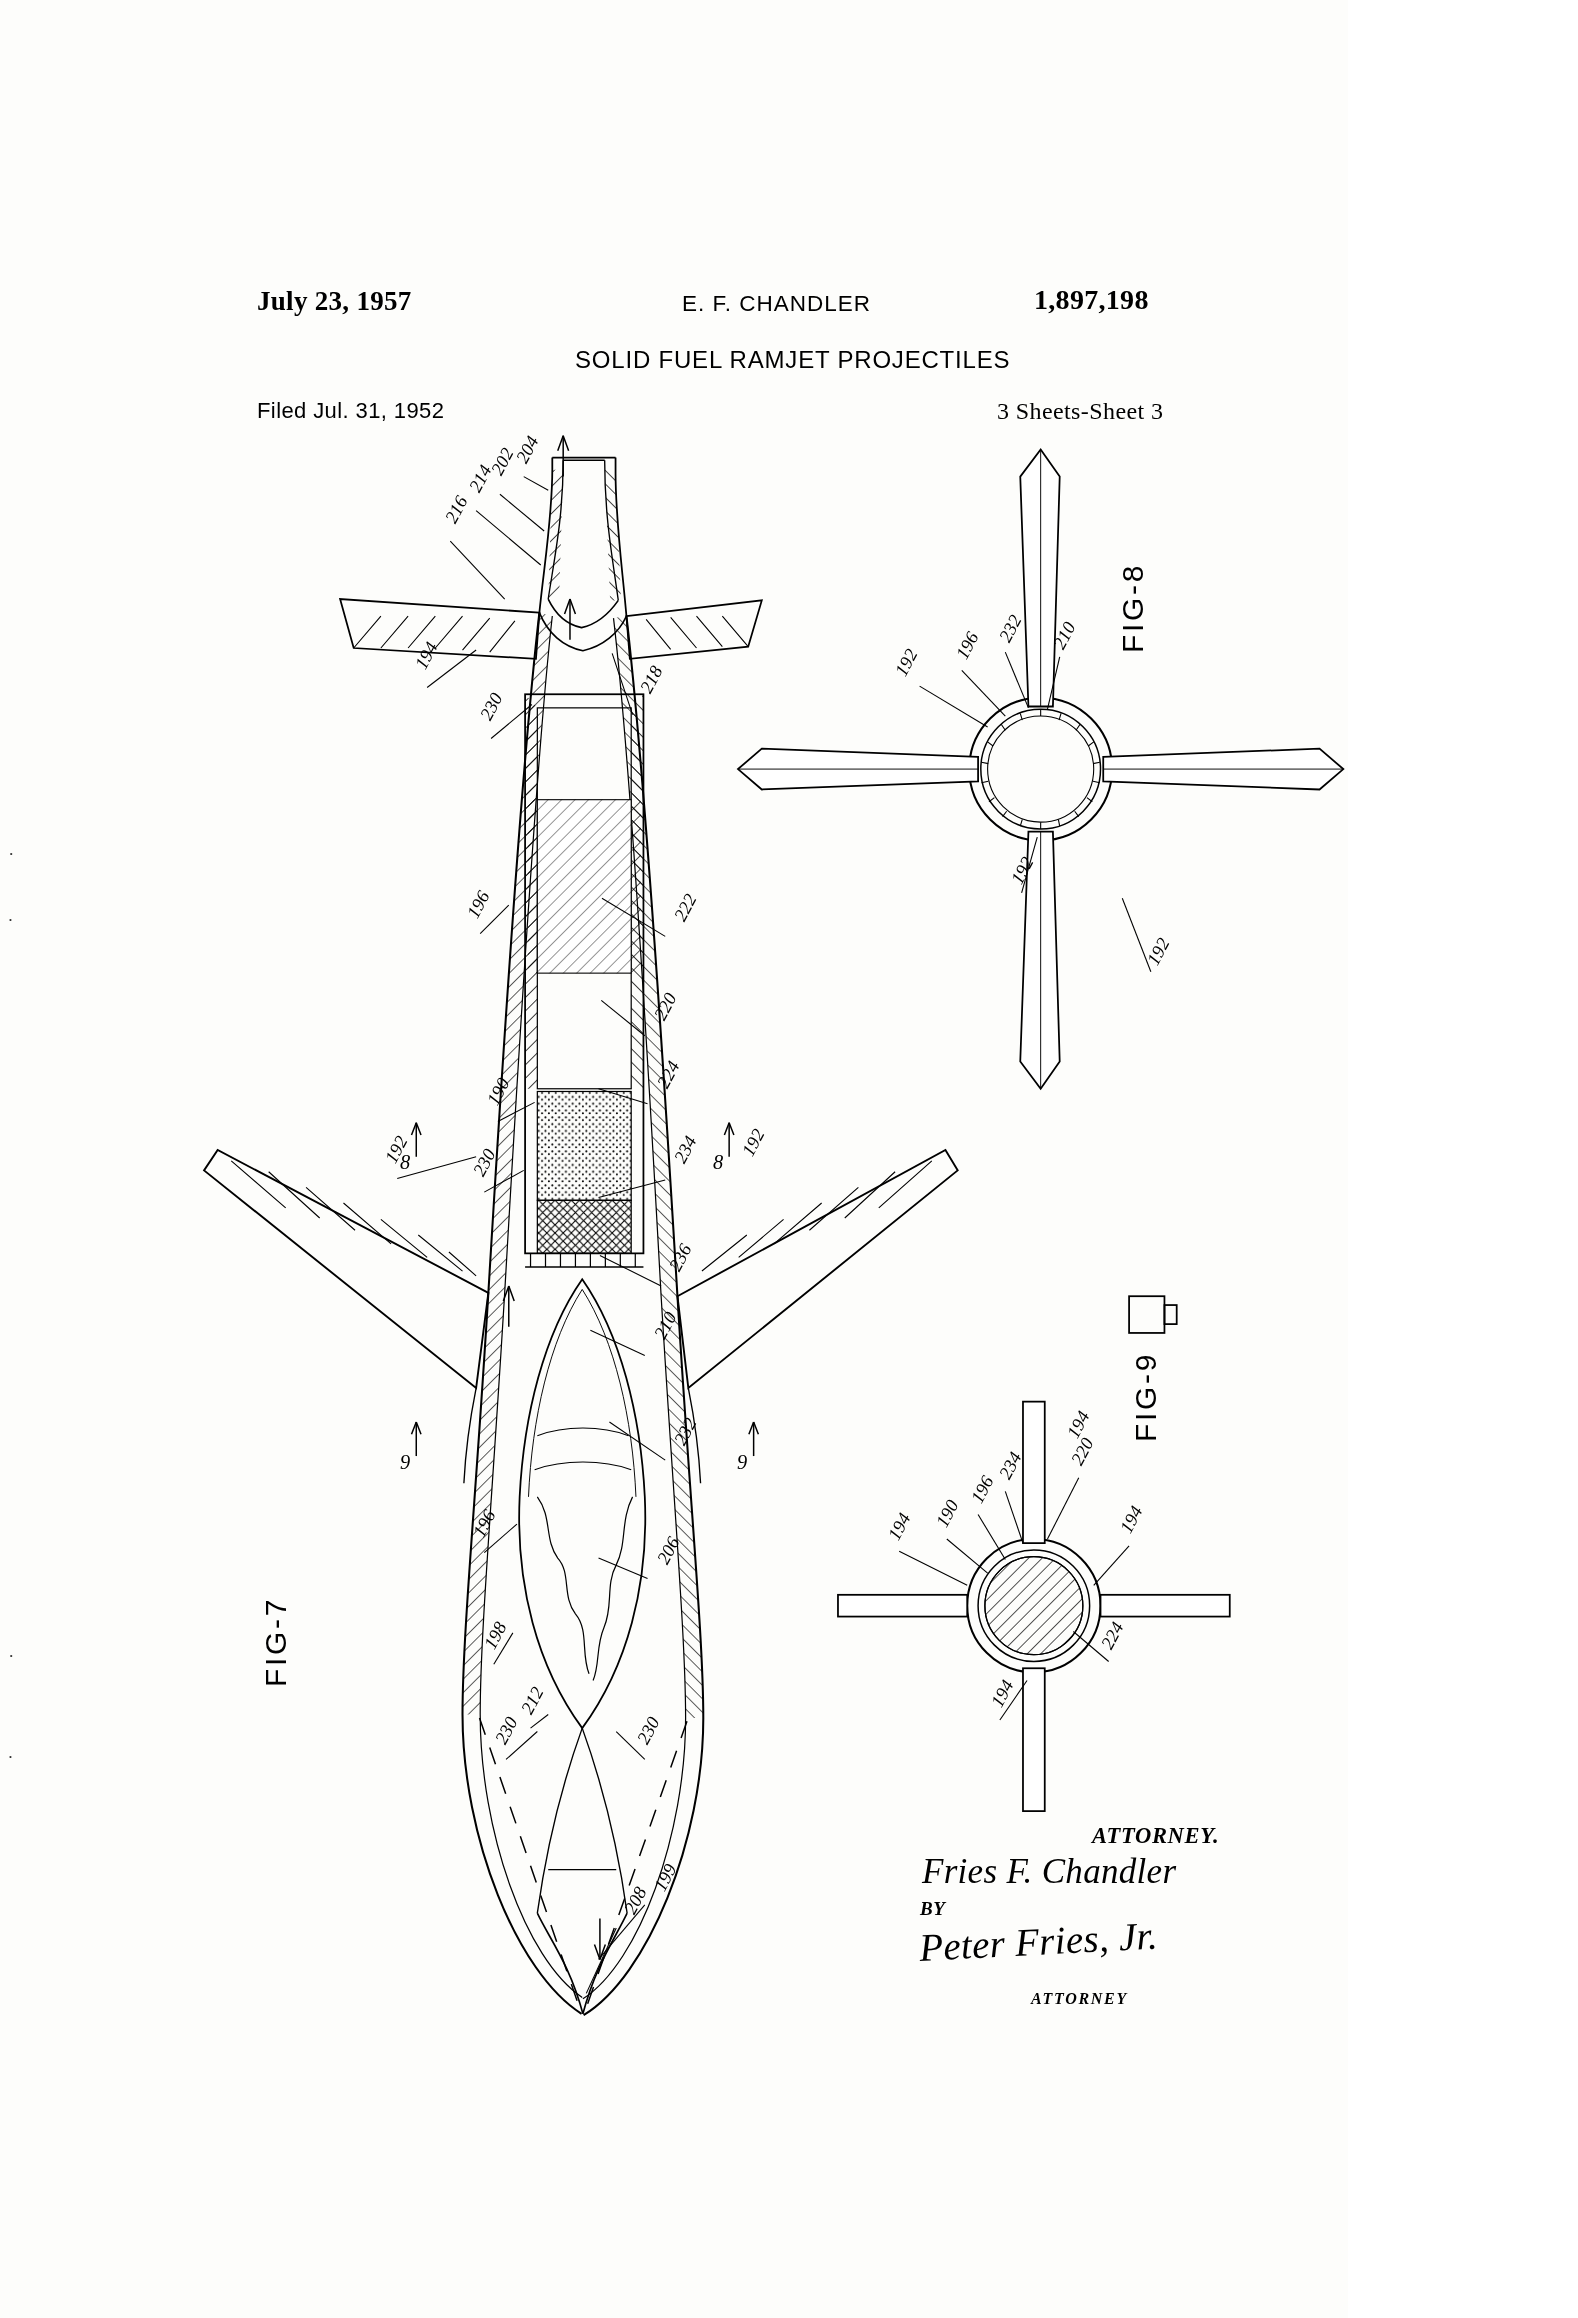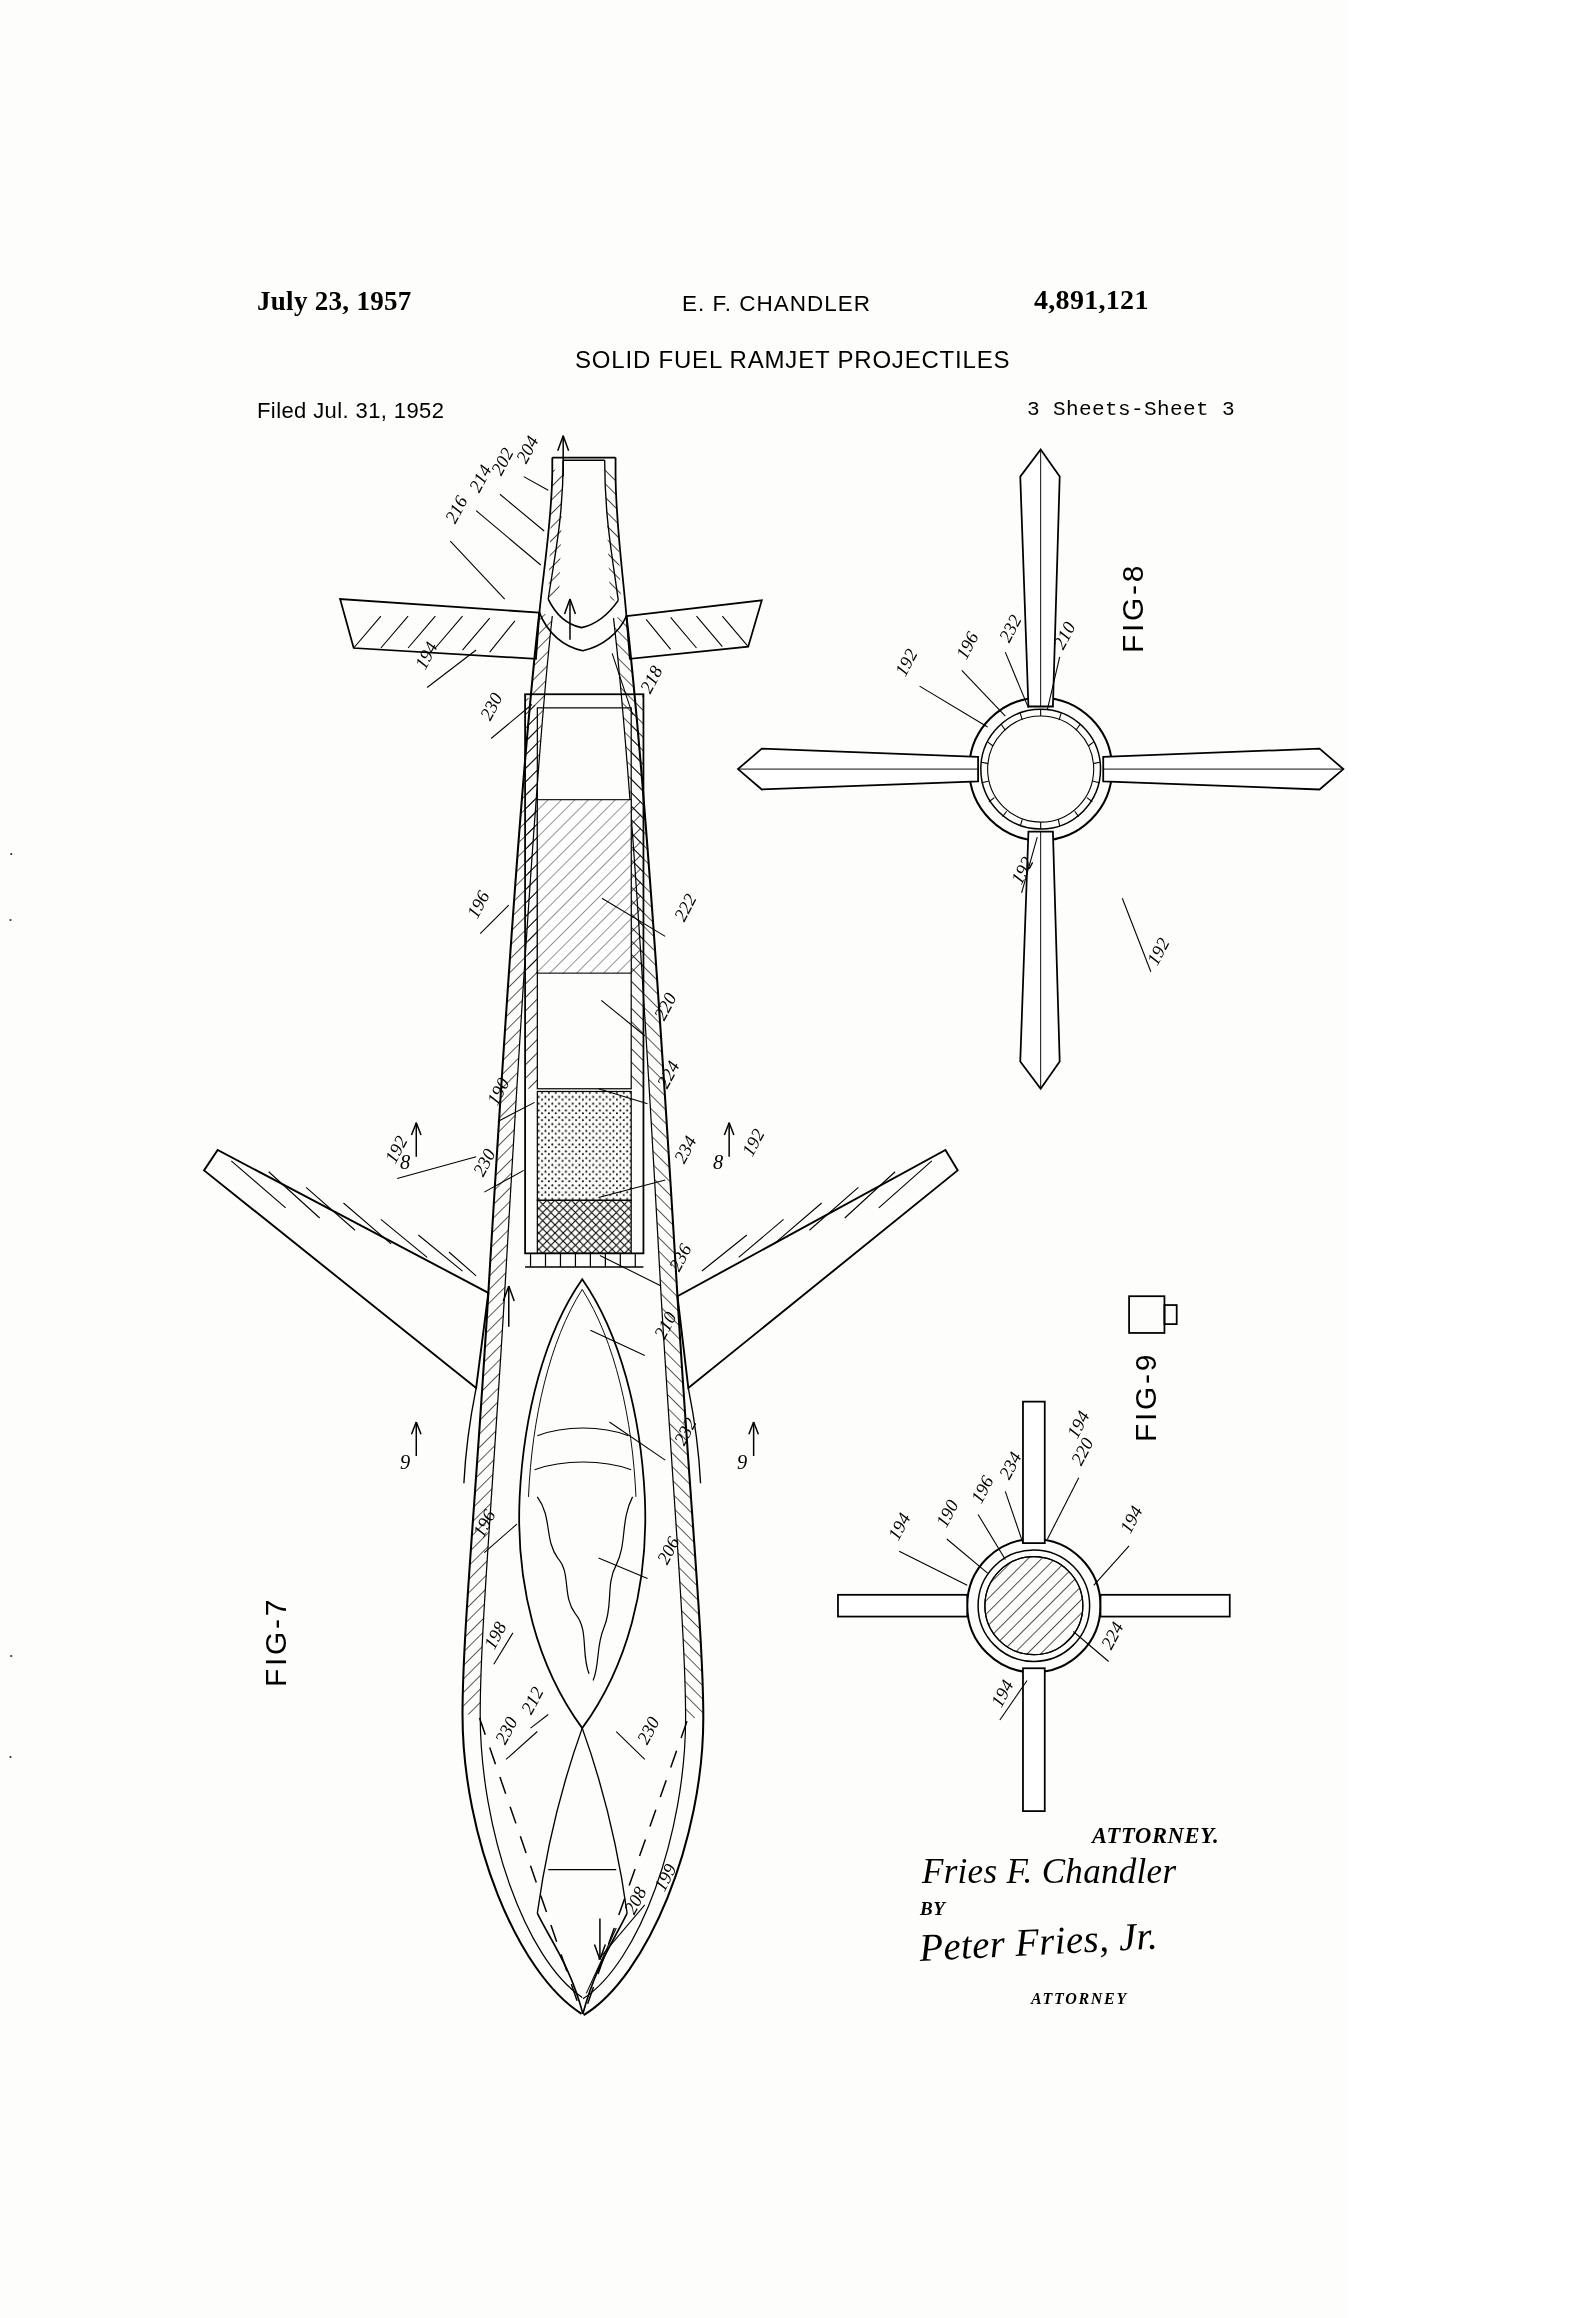--- a/index.html
+++ b/index.html
@@ -58,24 +58,23 @@
   .hdr-filed {
     position: absolute;
     left: 257px; top: 398px;
     font-family: "Liberation Sans", sans-serif;
     font-size: 22px;
     letter-spacing: 0.4px;
   }
   .hdr-sheets {
     position: absolute;
     left: 997px; top: 398px;
-    font-family: Liberation Mono, monospace;
-    font-size: 21px;
+    font-family: Liberation Serif, serif;
+    font-size: 24px;
     letter-spacing: 0.4px;
-    margin-left: 30px;
   }
 
   
   .canvas {
     position: absolute;
     left: 0; top: 0;
     width: 1578px;
     height: 2319px;
   }
 
@@ -154,21 +153,21 @@
     color: #333;
   }
 </style>
 </head>
 <body>
 
 <div class="page">
 
   <div class="hdr-date">July 23, 1957</div>
   <div class="hdr-inventor">E. F. CHANDLER</div>
-  <div class="hdr-patno">4,891,121</div>
+  <div class="hdr-patno">1,897,198</div>
   <div class="hdr-title">SOLID FUEL RAMJET PROJECTILES</div>
   <div class="hdr-filed">Filed Jul. 31, 1952</div>
   <div class="hdr-sheets">3 Sheets-Sheet 3</div>
 
   <svg class="canvas" viewBox="0 0 2320 3408">
     <defs>
       <pattern id="hatchA" width="14" height="14" patternTransform="rotate(45)" patternUnits="userSpaceOnUse">
         <line x1="0" y1="0" x2="0" y2="14" stroke="#000" stroke-width="2.2"></line>
       </pattern>
       <pattern id="hatchB" width="14" height="14" patternTransform="rotate(-45)" patternUnits="userSpaceOnUse">

